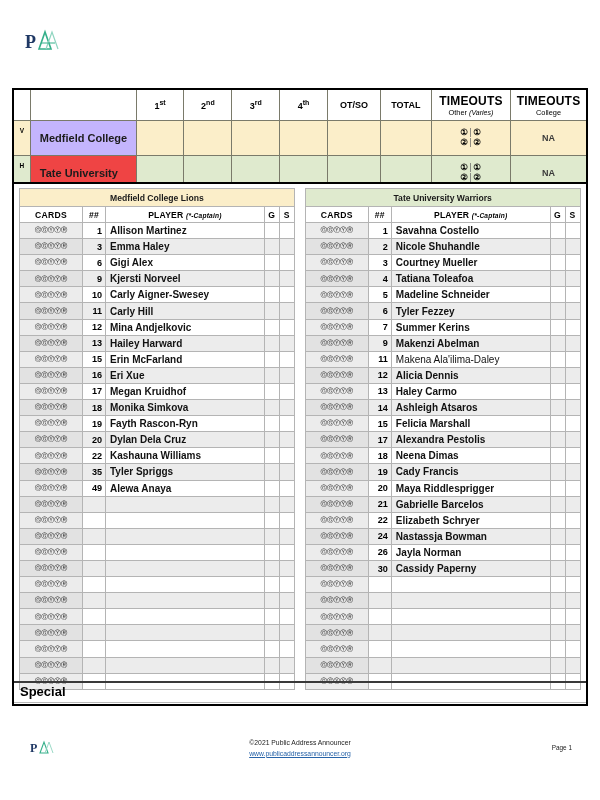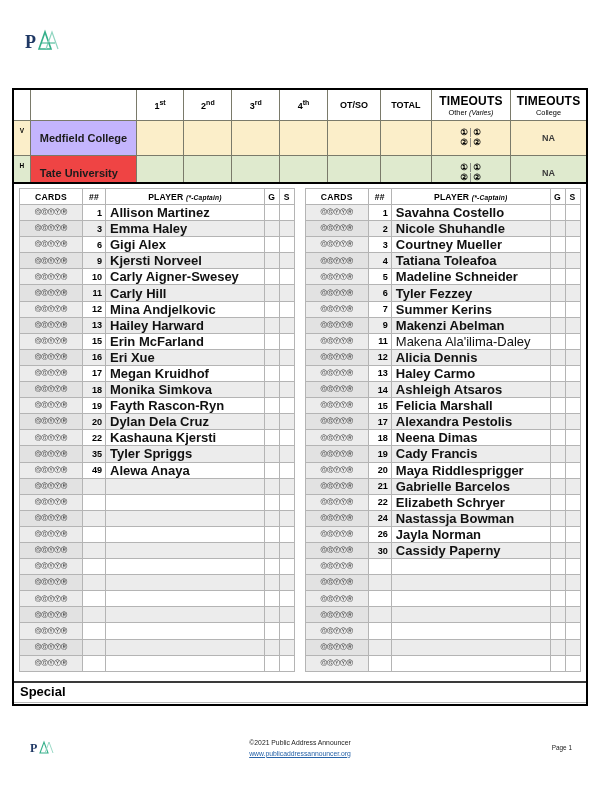--- a/index.html
+++ b/index.html
@@ -185,21 +185,21 @@
   tr.prow.alt td.cards-cell { background: #e2e2e2; }
   tr.prow td.num-cell {
     text-align: right;
     padding-right: 3px;
     font-size: 9.1px;
     font-weight: bold;
   }
   tr.prow td.name-cell {
     text-align: left;
     padding-left: 4px;
-    font-size: 13px;
+    font-size: 10px;
     font-weight: bold;
     color: #111;
     white-space: nowrap;
     overflow: hidden;
   }
   tr.prow td.name-cell.thin { font-weight: normal; }
 
   
   .special-sep {
     position: absolute;
@@ -363,20 +363,23 @@
       <div class="roster-col left">
         <table class="roster">
           <colgroup>
             <col class="c-cards">
               <col class="c-num">
               <col class="c-player">
             <col class="c-g">
               <col class="c-s">
           </colgroup>
           <tbody>
+              <tr class="rt-title">
+            <td colspan="5" style="background: rgb(251, 238, 201);">Medfield College Lions</td>
+          </tr>
           <tr class="rt-head">
             <td>CARDS</td>
             <td>##</td>
             <td class="h-player"><span>PLAYER</span> <i>(*-Captain)</i></td>
             <td>G</td>
             <td>S</td>
           </tr>
           </tbody>
             <tbody>
               <tr class="prow">
@@ -473,21 +476,21 @@
               <tr class="prow alt">
                 <td class="cards-cell">ⒼⒼⓎⓎⓇ</td>
                 <td class="num-cell">20</td>
                 <td class="name-cell">Dylan Dela Cruz</td>
                 <td></td>
                 <td></td>
               </tr>
               <tr class="prow">
                 <td class="cards-cell">ⒼⒼⓎⓎⓇ</td>
                 <td class="num-cell">22</td>
-                <td class="name-cell">Kashauna Kjersti</td>
+                <td class="name-cell">Kashauna Williams</td>
                 <td></td>
                 <td></td>
               </tr>
               <tr class="prow alt">
                 <td class="cards-cell">ⒼⒼⓎⓎⓇ</td>
                 <td class="num-cell">35</td>
                 <td class="name-cell">Tyler Spriggs</td>
                 <td></td>
                 <td></td>
               </tr>
@@ -589,20 +592,23 @@
       <div class="roster-col right">
         <table class="roster">
           <colgroup>
             <col class="c-cards">
               <col class="c-num">
               <col class="c-player">
             <col class="c-g">
               <col class="c-s">
           </colgroup>
           <tbody>
+              <tr class="rt-title">
+            <td colspan="5" style="background: rgb(223, 234, 206);">Tate University Warriors</td>
+          </tr>
           <tr class="rt-head">
             <td>CARDS</td>
             <td>##</td>
             <td class="h-player"><span>PLAYER</span> <i>(*-Captain)</i></td>
             <td>G</td>
             <td>S</td>
           </tr>
           </tbody>
             <tbody>
               <tr class="prow">

